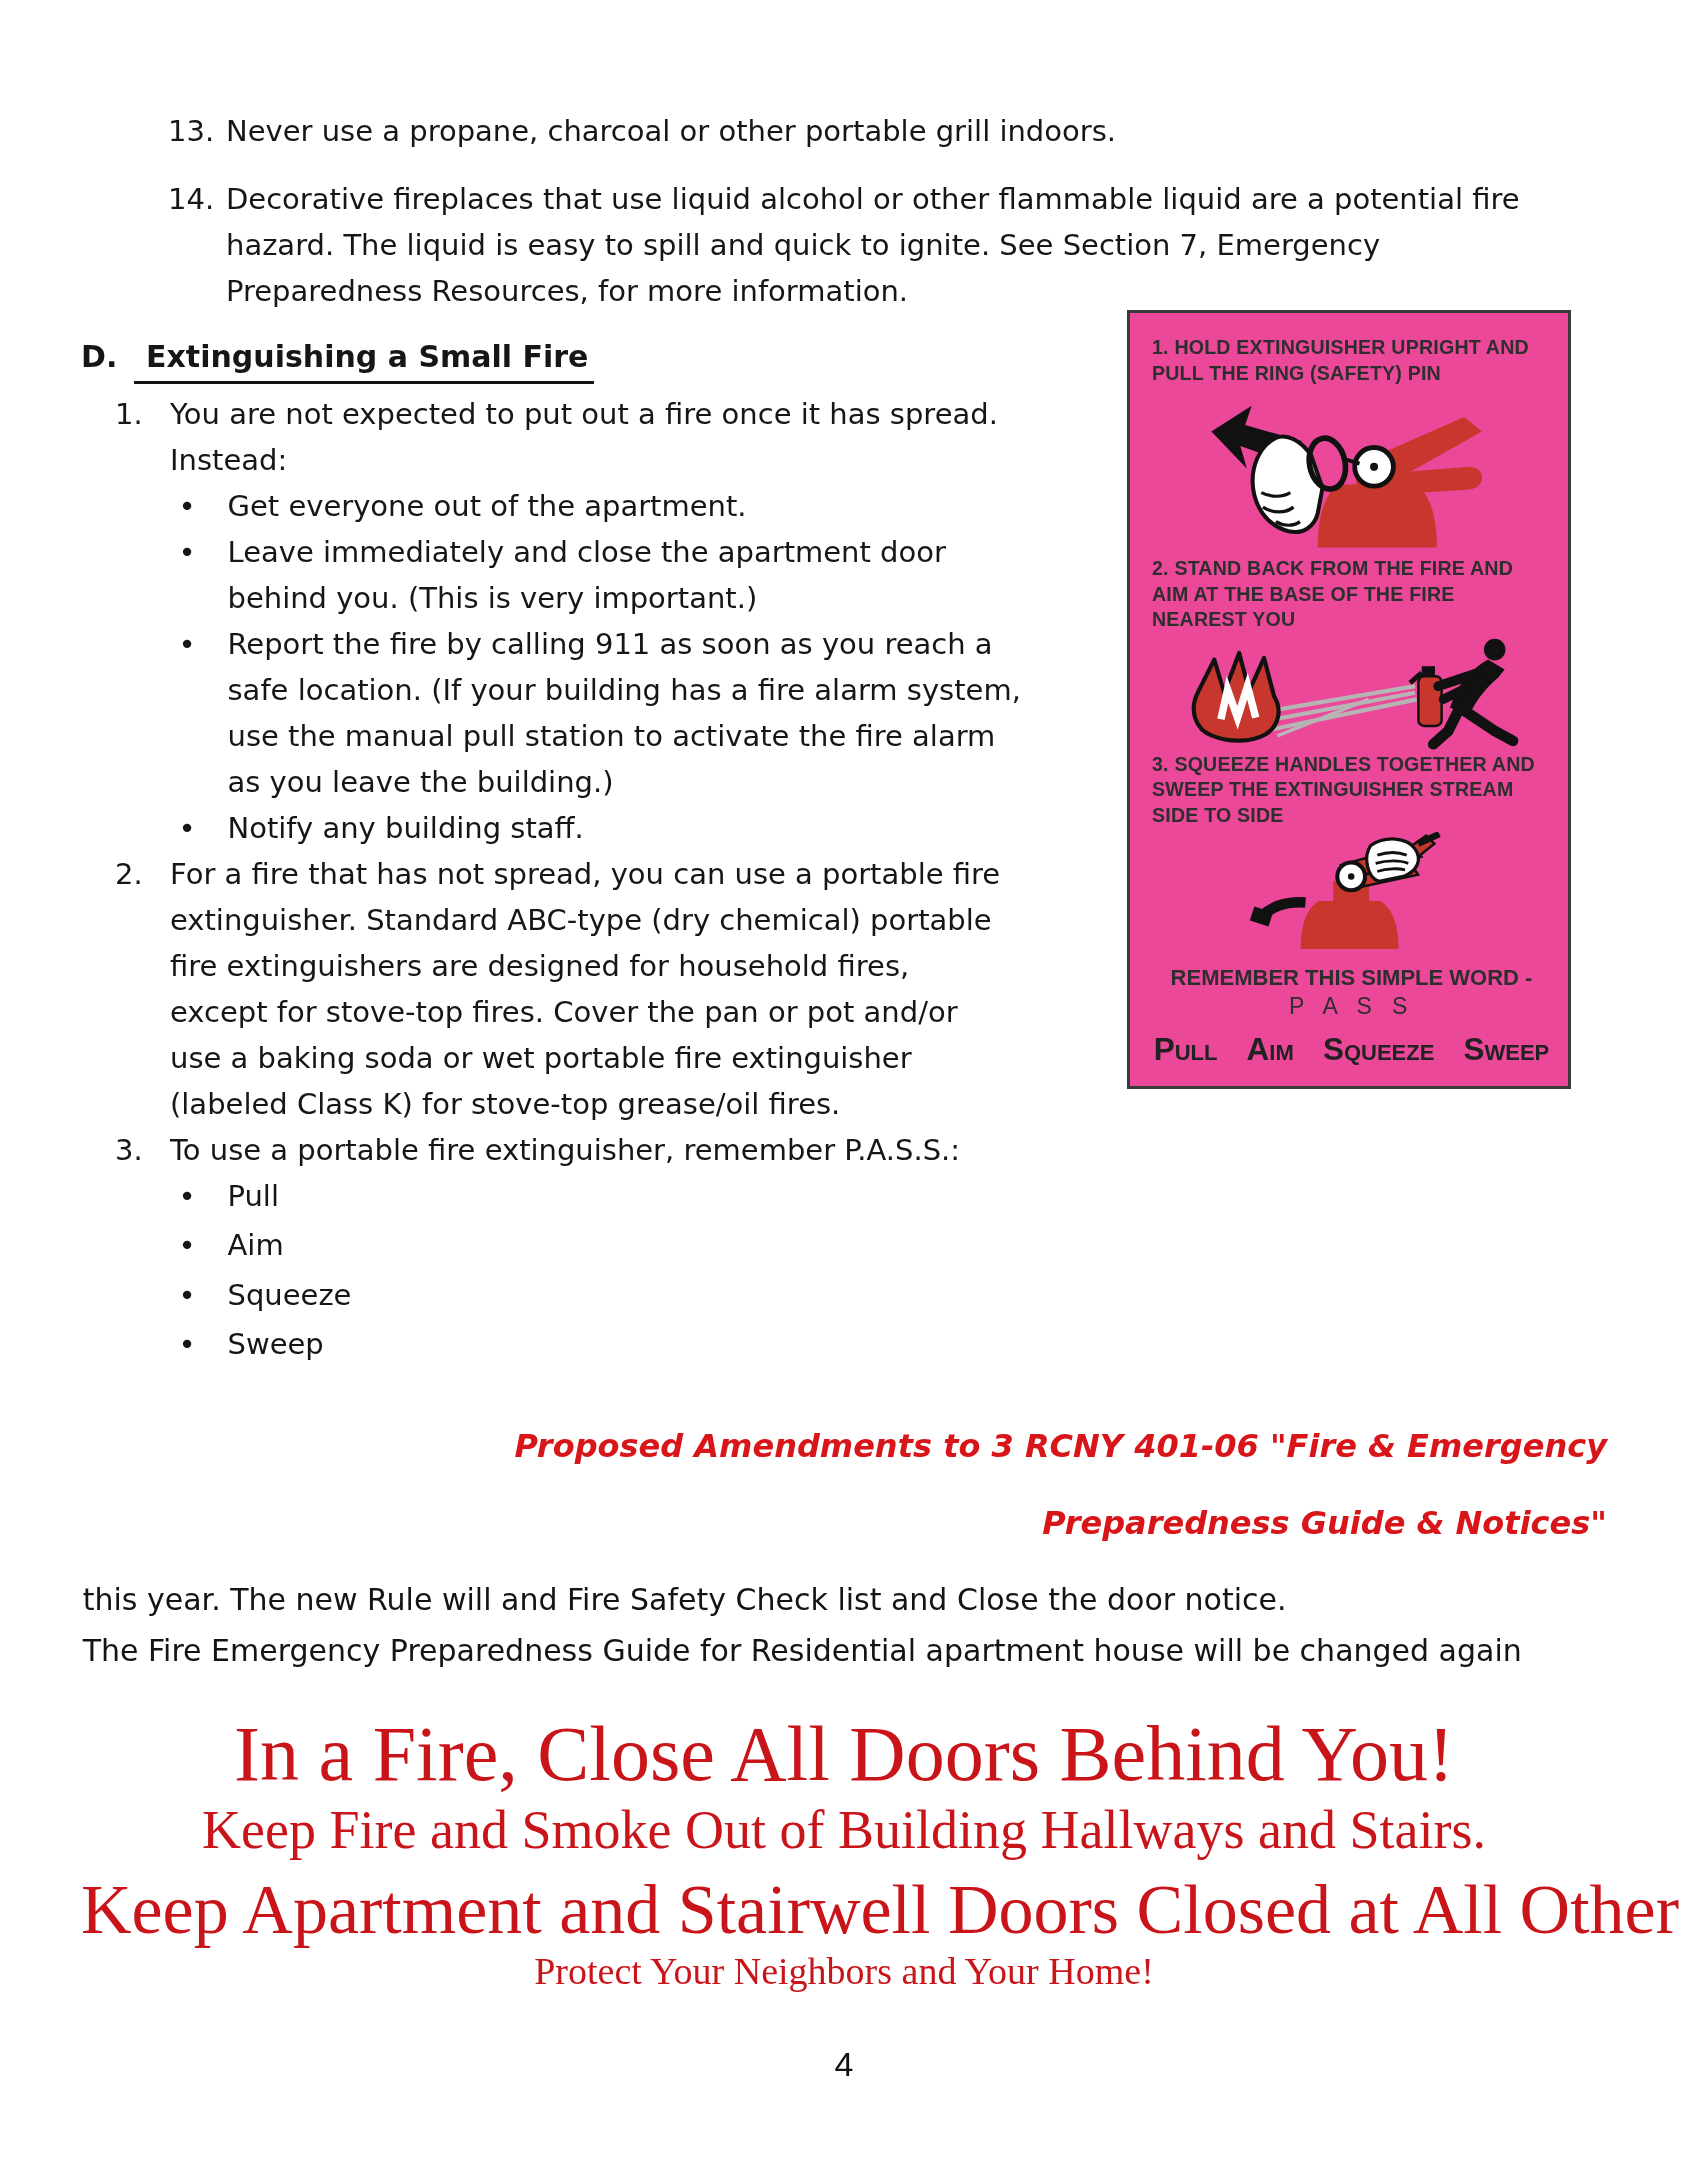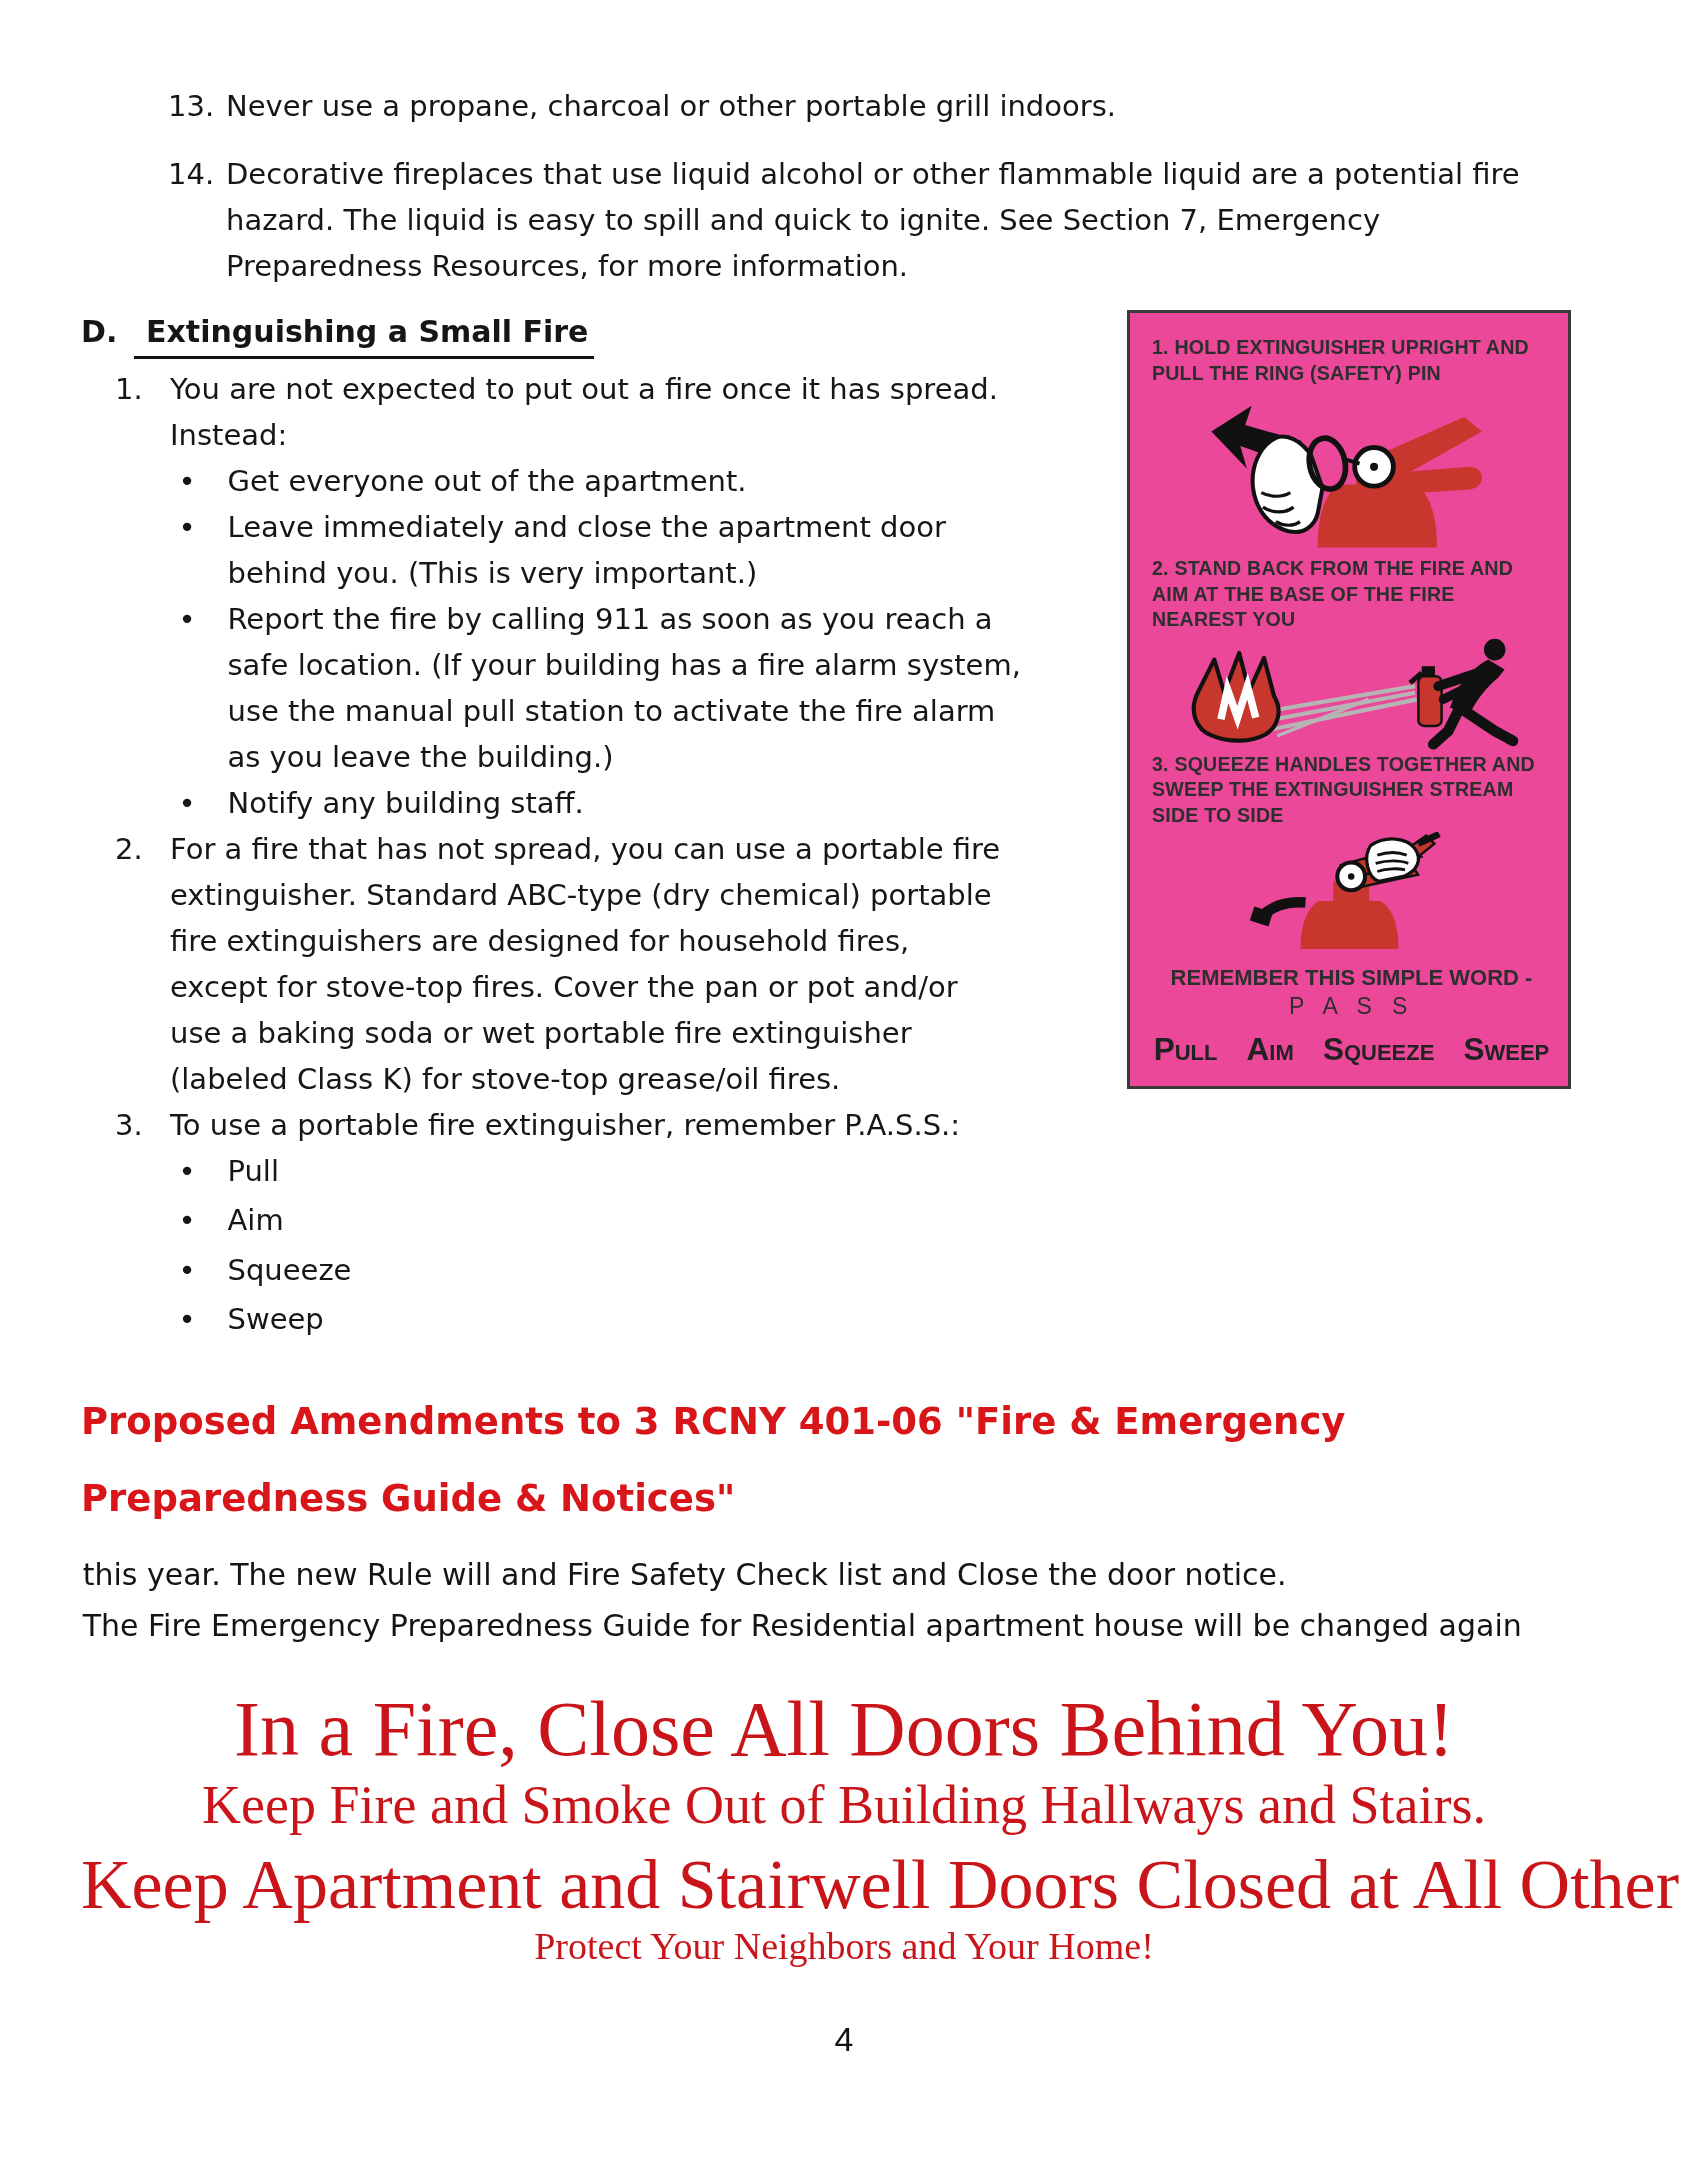--- a/index.html
+++ b/index.html
@@ -1,19 +1,19 @@
 <!DOCTYPE html>
 <html style="font-size:13.6px"><head>
 <meta charset="utf-8">
 <style>
   html,body { margin:0; padding:0; background:#ffffff; }
   .page {
     position:relative; width:1685px; height:2181px; background:#fff;
     color:#161616; font-family:"DejaVu Sans",sans-serif;
-    box-sizing:border-box; padding:83px 78px 0 81px;
+    box-sizing:border-box; padding:108px 78px 0 81px;
     font-size:29px; line-height:46px; overflow:hidden;
   }
   
   .top-item { display:flex; margin-left:87px; margin-bottom:20.4px; }
   .top-item .num { flex:0 0 58px; }
   .top-item .txt { max-width:1329px; }
   .top-item.i13 { margin-bottom:22px; }
   
   .d-heading { margin:1.7px 0 6.8px 0; font-weight:bold; font-size:30px; }
   .d-heading .label { display:inline-block; width:53px; }
@@ -40,22 +40,22 @@
   .fig-art { align-self:center; flex:0 0 auto; }
   .art1 { margin:10.2px 0 6.8px; }
   .art2 { margin:5.1px 0 1.7px; }
   .art3 { margin:3.4px 0 0; }
   .fig-remember { margin-top:auto; text-align:center; font-weight:700; font-size:22px; line-height:29px; }
   .fig-acronym { text-align:center; font-weight:400; font-size:23px; line-height:29px; letter-spacing:6.8px; }
   .fig-words { display:flex; justify-content:space-between; font-weight:700; font-size:31.5px;
                font-variant:small-caps; text-transform:lowercase; margin-top:5.1px; padding:0 1.7px; color:#222; }
   .fig-words span::first-letter { text-transform:uppercase; }
   
-  .amend-heading { margin-top:37px; text-align:left; color:#d8161a; font-weight:bold;
-                   font-size:37px; line-height:77px; }
+  .amend-heading { margin-top:37px; text-align:right; color:#d8161a; font-weight:bold;
+                   font-size:32px; line-height:77px;font-style:italic; }
   .amend-body { margin-top:12px; margin-left:1.7px; font-size:30px; line-height:51px; color:#141414; white-space:nowrap; }
   
   .banner { font-family:"Liberation Serif",serif; color:#c9151a; text-align:center; }
   .banner div { line-height:1; white-space:nowrap; }
   .banner .l1 { margin-top:39px; font-size:78px; }
   .banner .l2 { margin-top:10.2px; font-size:54px; }
   .banner .l3 { margin-top:18px; font-size:70px; }
   .banner .l4 { margin-top:6.8px;  font-size:38px; }
   .page-number { margin-top:51px; text-align:center; font-family:"Liberation Sans",sans-serif;
                  font-size:34px; color:#111; }

